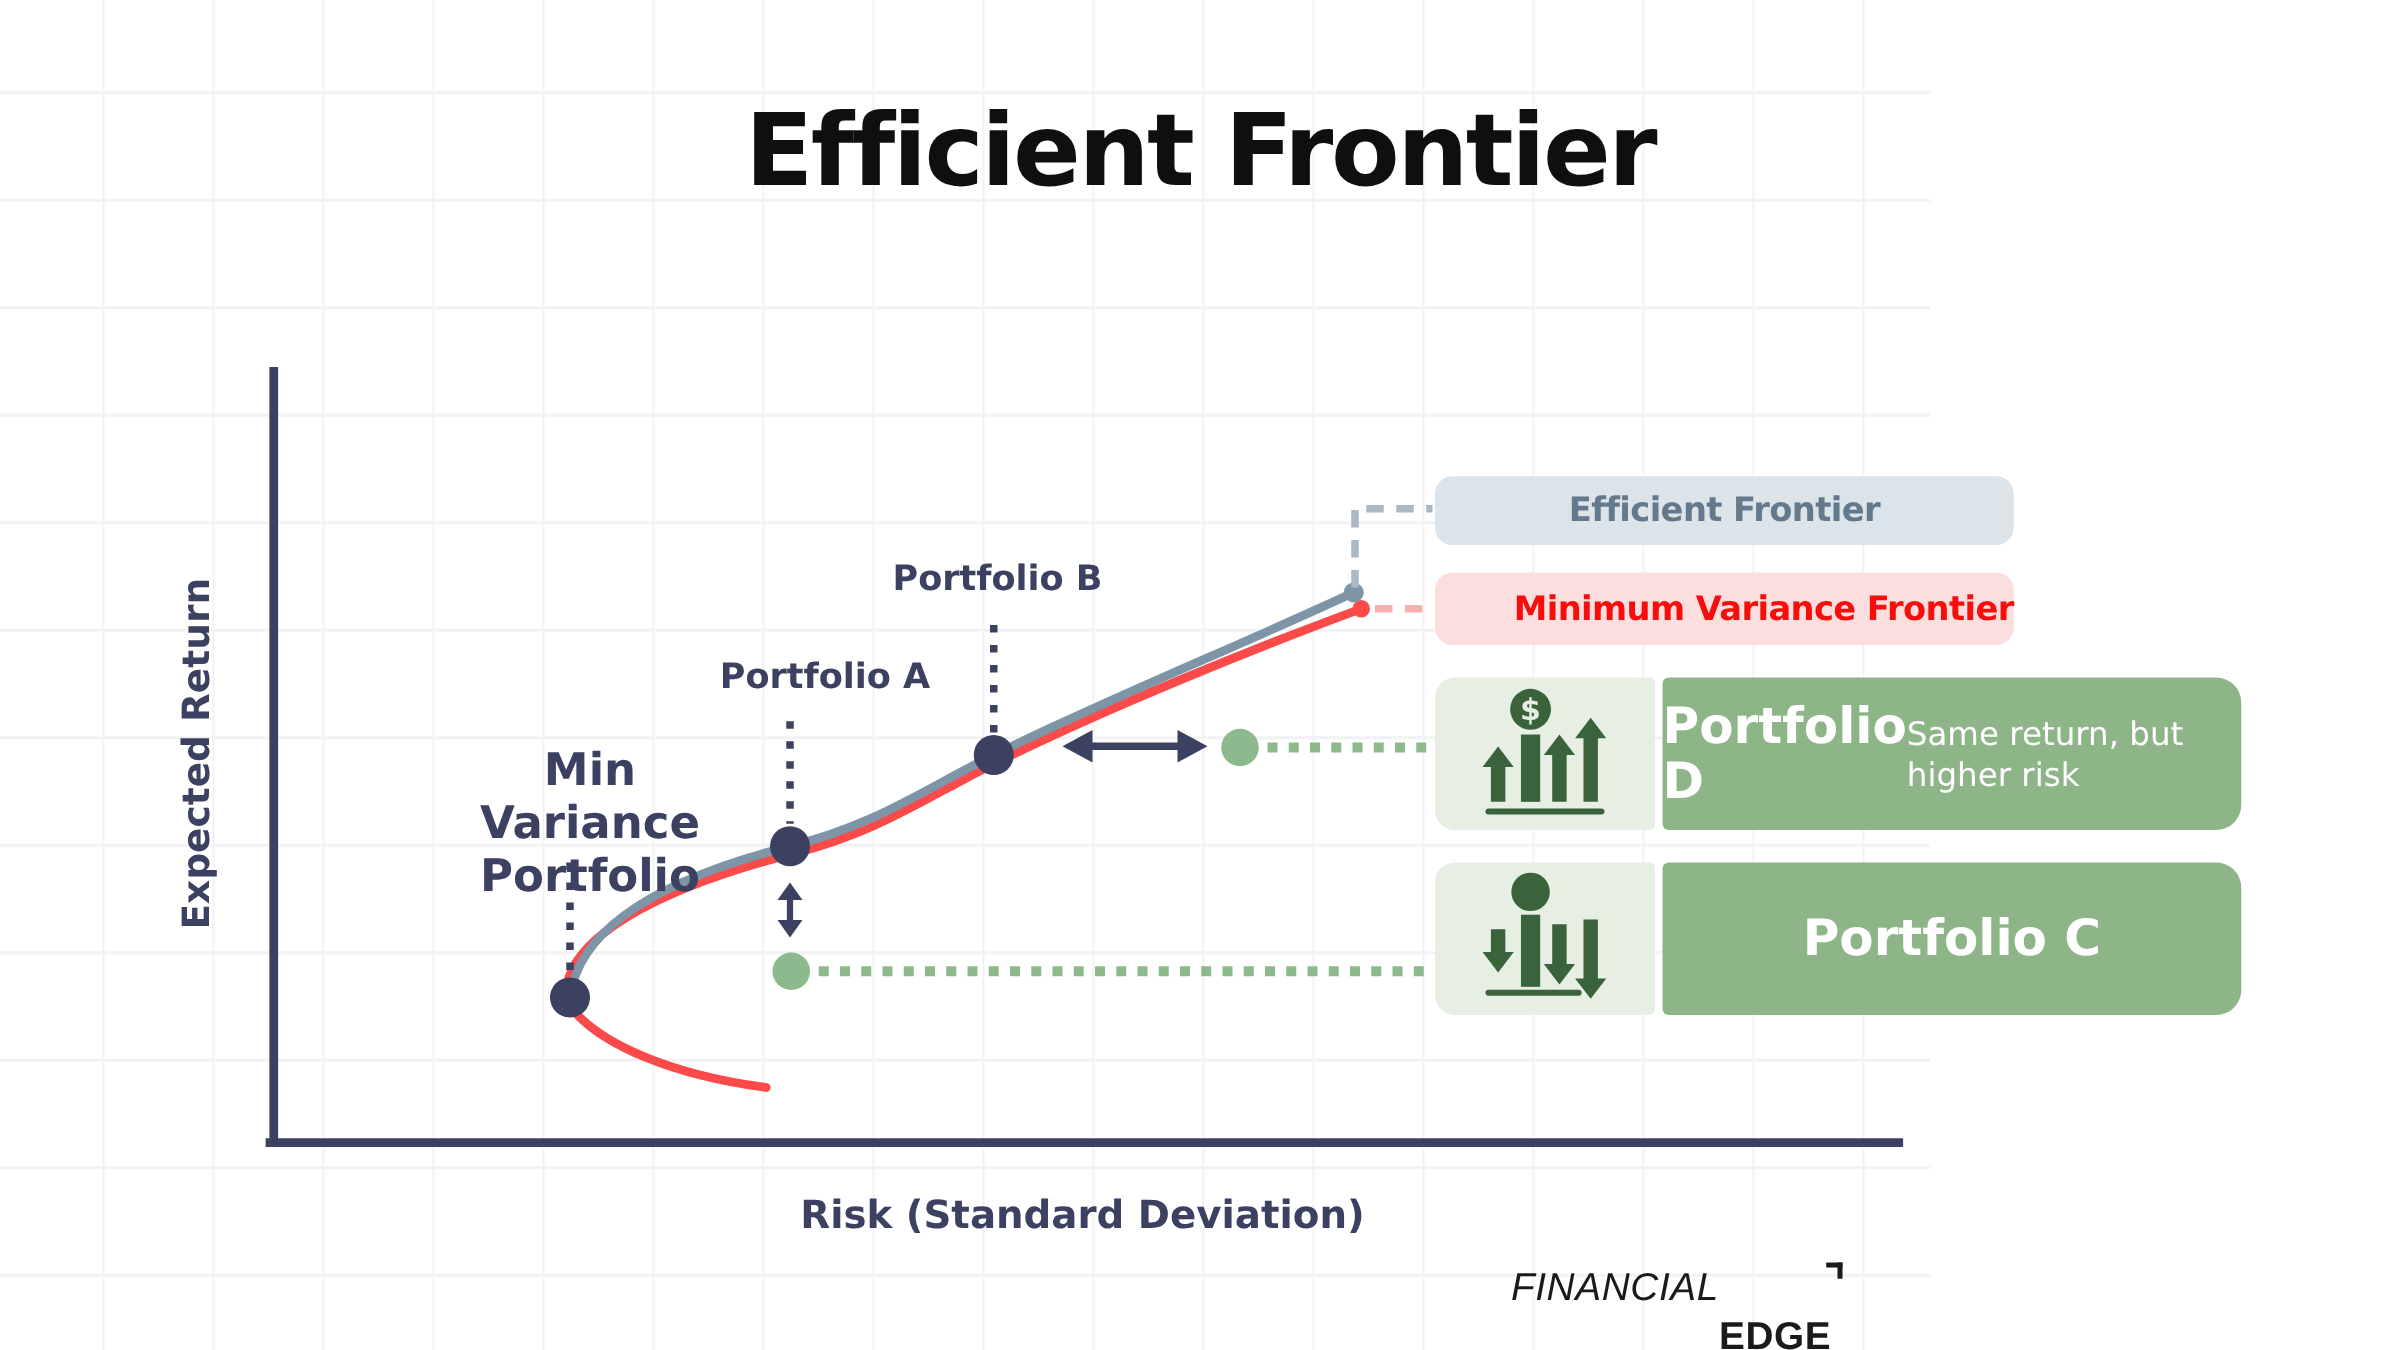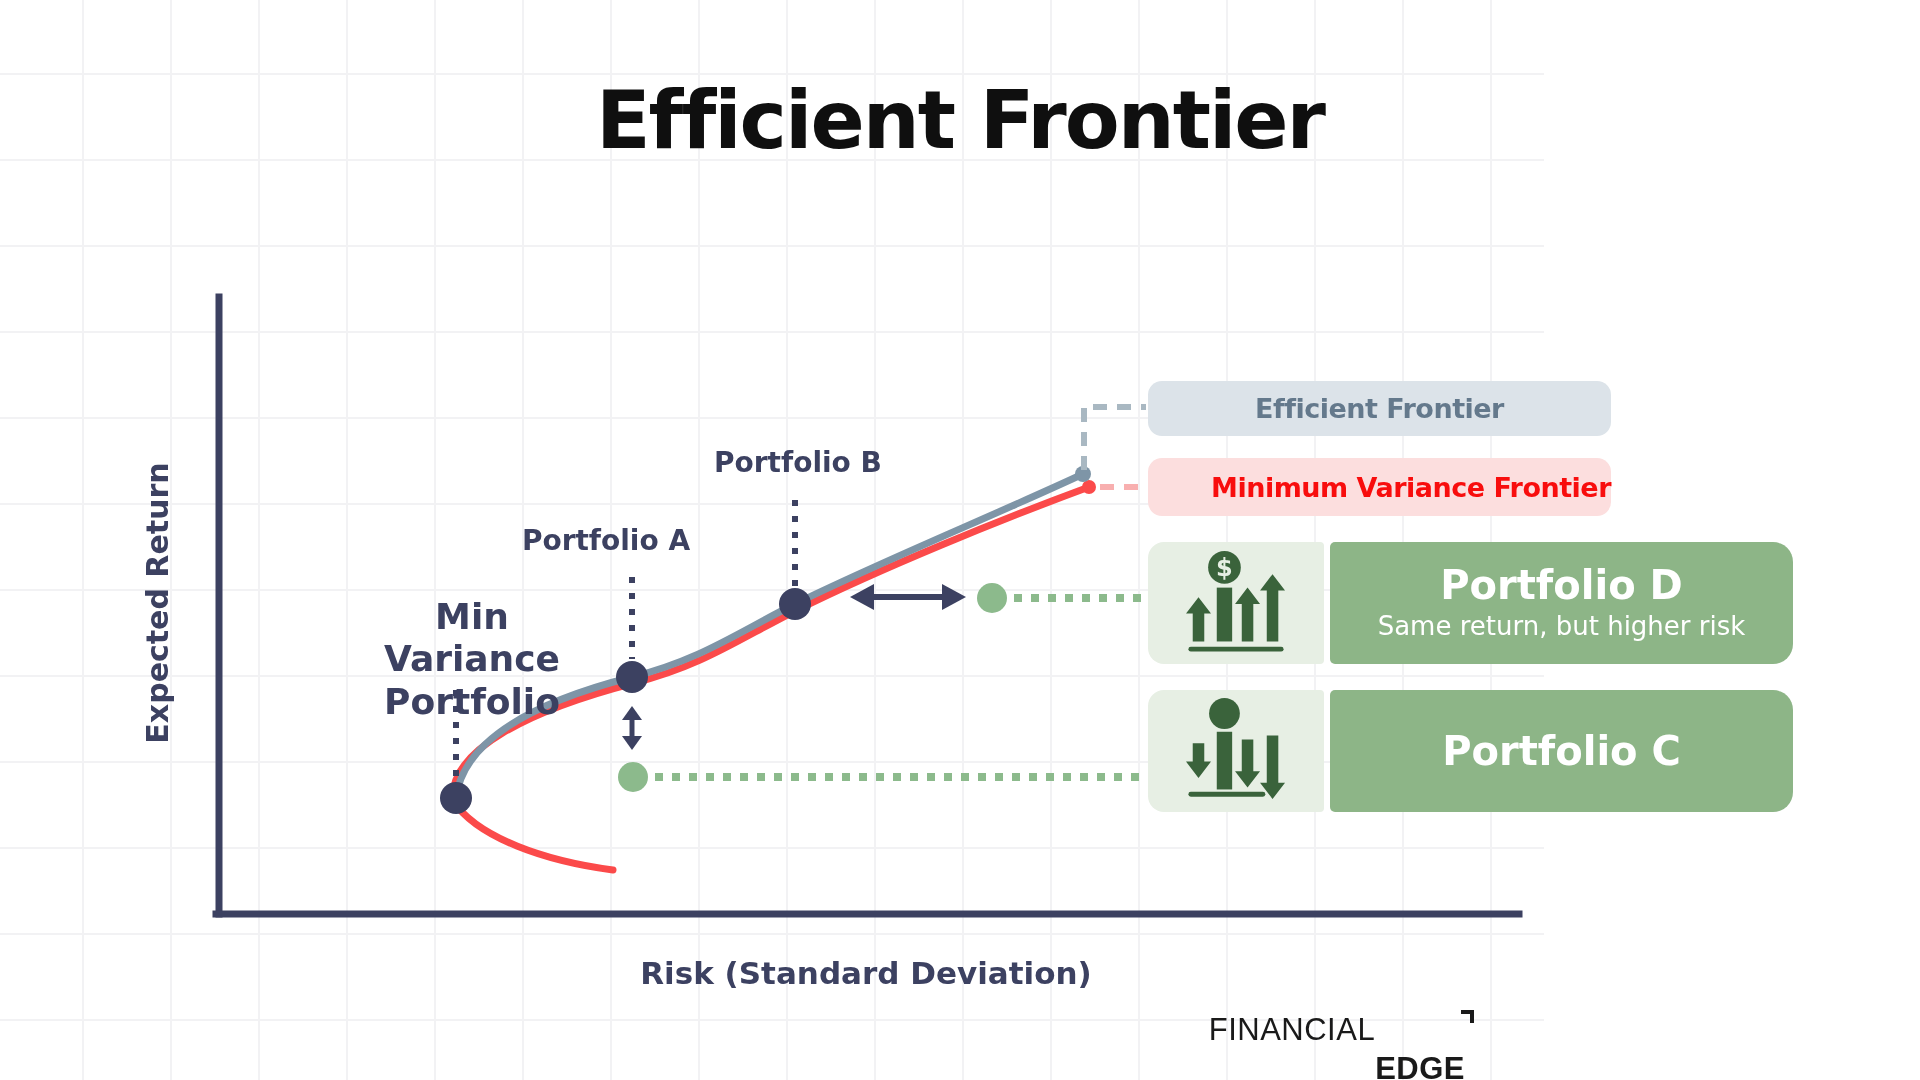--- a/index.html
+++ b/index.html
@@ -54,21 +54,21 @@
   }
   .y-label{
     left:158px;top:603px;transform:translate(-50%,-50%) rotate(-90deg);
     font-size:30px;white-space:nowrap;
   }
   .x-label{
     left:866px;top:973px;transform:translate(-50%,-50%);
     font-size:31px;white-space:nowrap;
   }
   .minvar-label{left:366px;top:596px;width:212px;font-size:36px;}
-  .pA-label{left:516px;top:524px;width:180px;font-size:28px;}
+  .pA-label{left:570px;top:524px;width:180px;font-size:28px;}
   .pB-label{left:708px;top:446px;width:180px;font-size:28px;}
 
   
   .chip{
     position:absolute;left:1148px;width:463px;border-radius:14px;
     display:flex;align-items:center;justify-content:center;
     font-weight:bold;font-size:27px;letter-spacing:-0.5px;
   }
   .chip-gray{top:381px;height:55px;background:var(--legendGrayBg);color:var(--legendGrayText);}
   .chip-red{top:458px;height:58px;background:var(--legendRedBg);color:var(--legendRedText);justify-content:flex-end;}
@@ -78,34 +78,34 @@
   .row-d{top:542px;}
   .row-c{top:690px;}
   .icon-box{
     width:176px;height:122px;background:var(--greenLight);
     border-radius:16px 4px 4px 16px;flex:none;
     display:flex;align-items:center;justify-content:center;margin-right:6px;
   }
   .text-box{
     width:463px;height:122px;background:var(--greenBox);
     border-radius:5px 20px 20px 5px;flex:none;color:#ffffff;
-    display:flex;flex-direction:column;align-items:center;justify-content:center;
+    display:flex;flex-direction:row;align-items:center;justify-content:center;
   }
   .card-title{font-size:40px;font-weight:bold;line-height:1.1;}
   .card-sub{font-size:26px;line-height:1.25;margin-top:3px;}
   .icon-svg .ink{fill:var(--greenDark);}
   .icon-svg .coin-sign{fill:var(--greenLight);font-weight:bold;font-size:25px;font-family:"DejaVu Sans","Liberation Sans",sans-serif;}
   .icon-svg .rule{stroke:var(--greenDark);stroke-width:5;stroke-linecap:round;}
 
   
   .logo{
     position:absolute;right:70px;top:1012px;color:var(--logoColor);
     font-size:31px;display:flex;align-items:flex-start;white-space:nowrap;
   }
-  .logo-thin{font-weight:normal;letter-spacing:0.5px;font-stretch:condensed;font-family:"Liberation Sans","DejaVu Sans",sans-serif;}
+  .logo-thin{font-weight:normal;letter-spacing:0.5px;font-stretch:condensed;font-family:"Liberation Sans","DejaVu Sans",sans-serif;font-style:italic;}
   .logo-bold{font-weight:bold;letter-spacing:0.5px;font-family:"Liberation Sans","DejaVu Sans",sans-serif;margin-top:39px;}
   .logo-mark{
     width:13px;height:13px;border-top:4px solid var(--logoColor);
     border-right:4px solid var(--logoColor);margin-left:-4px;margin-top:-2px;
   }
 </style>
 </head>
 <body>
 
 <div class="canvas">

